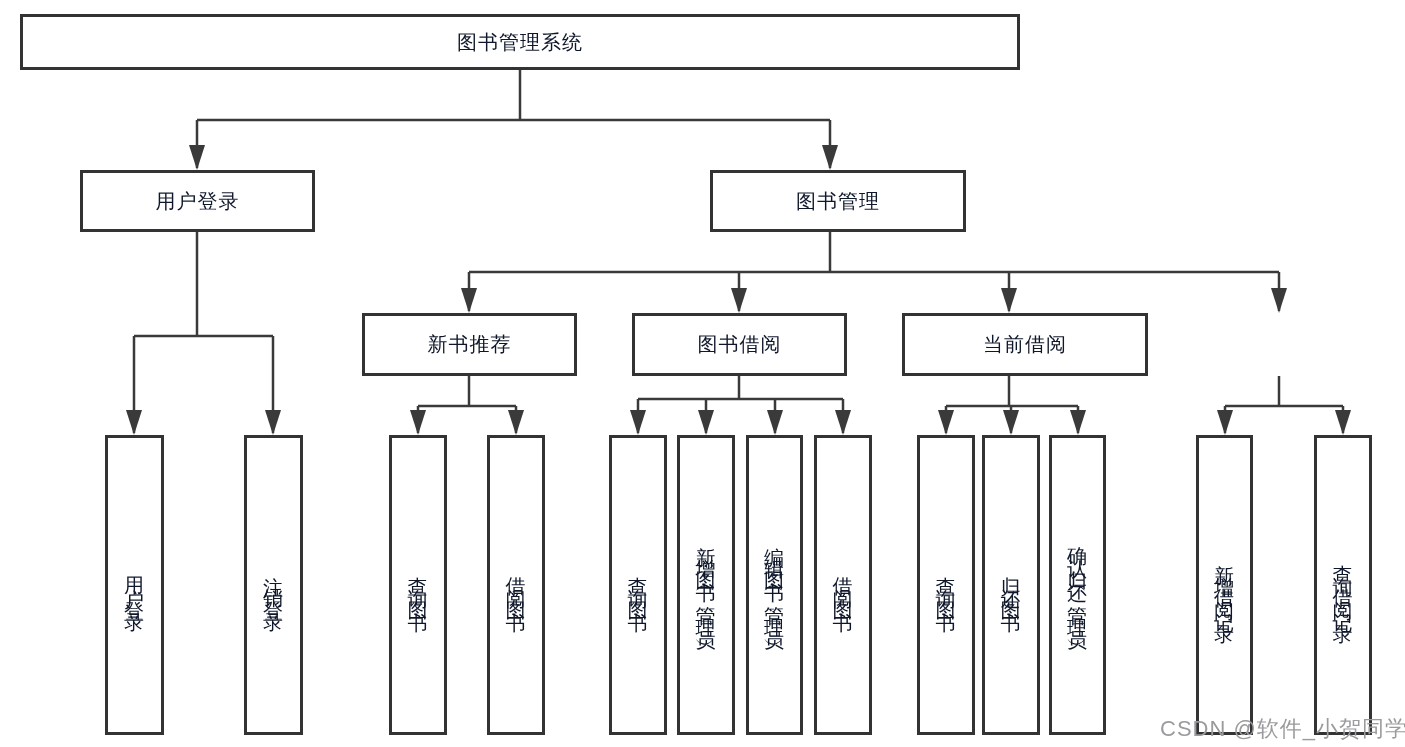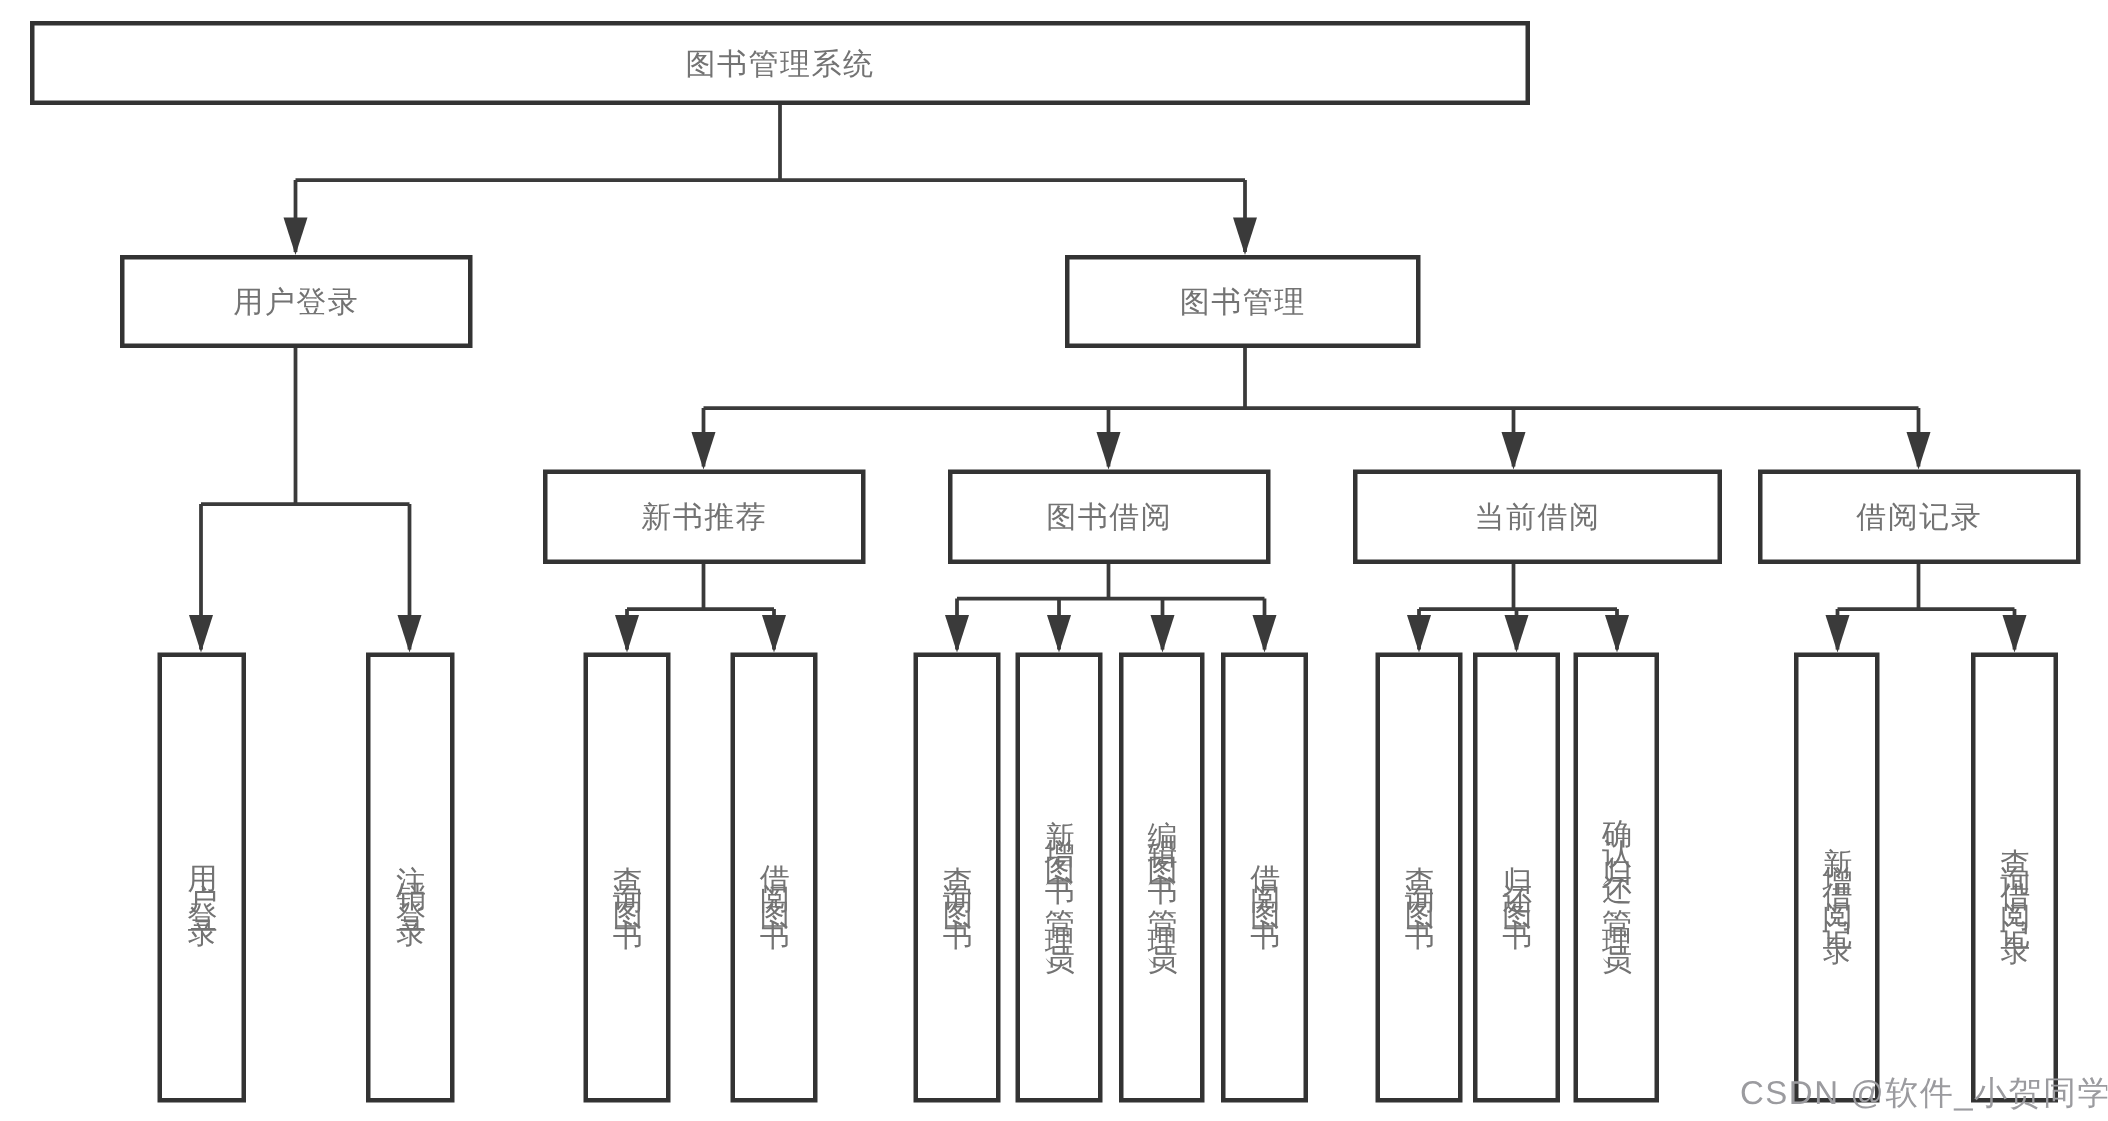--- a/index.html
+++ b/index.html
@@ -17,21 +17,21 @@
     width: 1405px; height: 747px;
   }
   .node {
     position: absolute;
     box-sizing: border-box;
     border: 3px solid #333333;
     background: #ffffff;
     display: flex;
     align-items: center;
     justify-content: center;
-    color: #737373;
+    color: #0f172a;
   }
   .node.h span {
     font-size: 20px;
     letter-spacing: 1px;
     white-space: nowrap;
   }
   .node.v span {
     writing-mode: vertical-rl;
     text-orientation: mixed;
     font-size: 20px;
@@ -143,36 +143,33 @@
     </g>
   </svg>
 
   <div class="node h" style="left:20px; top:14px; width:1000px; height:56px;">
     <span>图书管理系统</span>
   </div>
 
   <div class="node h" style="left:80px; top:170px; width:235px; height:62px;">
     <span>用户登录</span>
   </div>
-  <div class="node h" style="left:710px; top:170px; width:237px; height:62px;">
+  <div class="node h" style="left:710px; top:170px; width:256px; height:62px;">
     <span>图书管理</span>
   </div>
 
   <div class="node h" style="left:362px; top:313px; width:215px; height:63px;">
     <span>新书推荐</span>
   </div>
   <div class="node h" style="left:632px; top:313px; width:215px; height:63px;">
     <span>图书借阅</span>
   </div>
   <div class="node h" style="left:902px; top:313px; width:246px; height:63px;">
     <span>当前借阅</span>
   </div>
-  <div class="node h" style="left:1172px; top:313px; width:215px; height:63px;">
-    <span>借阅记录</span>
-  </div>
 
   <div class="node v" style="left:105px; top:435px; width:59px; height:300px;">
     <span>用户登录</span>
   </div>
   <div class="node v" style="left:244px; top:435px; width:59px; height:300px;">
     <span>注销登录</span>
   </div>
 
   <div class="node v" style="left:389px; top:435px; width:58px; height:300px;">
     <span>查询图书</span>

